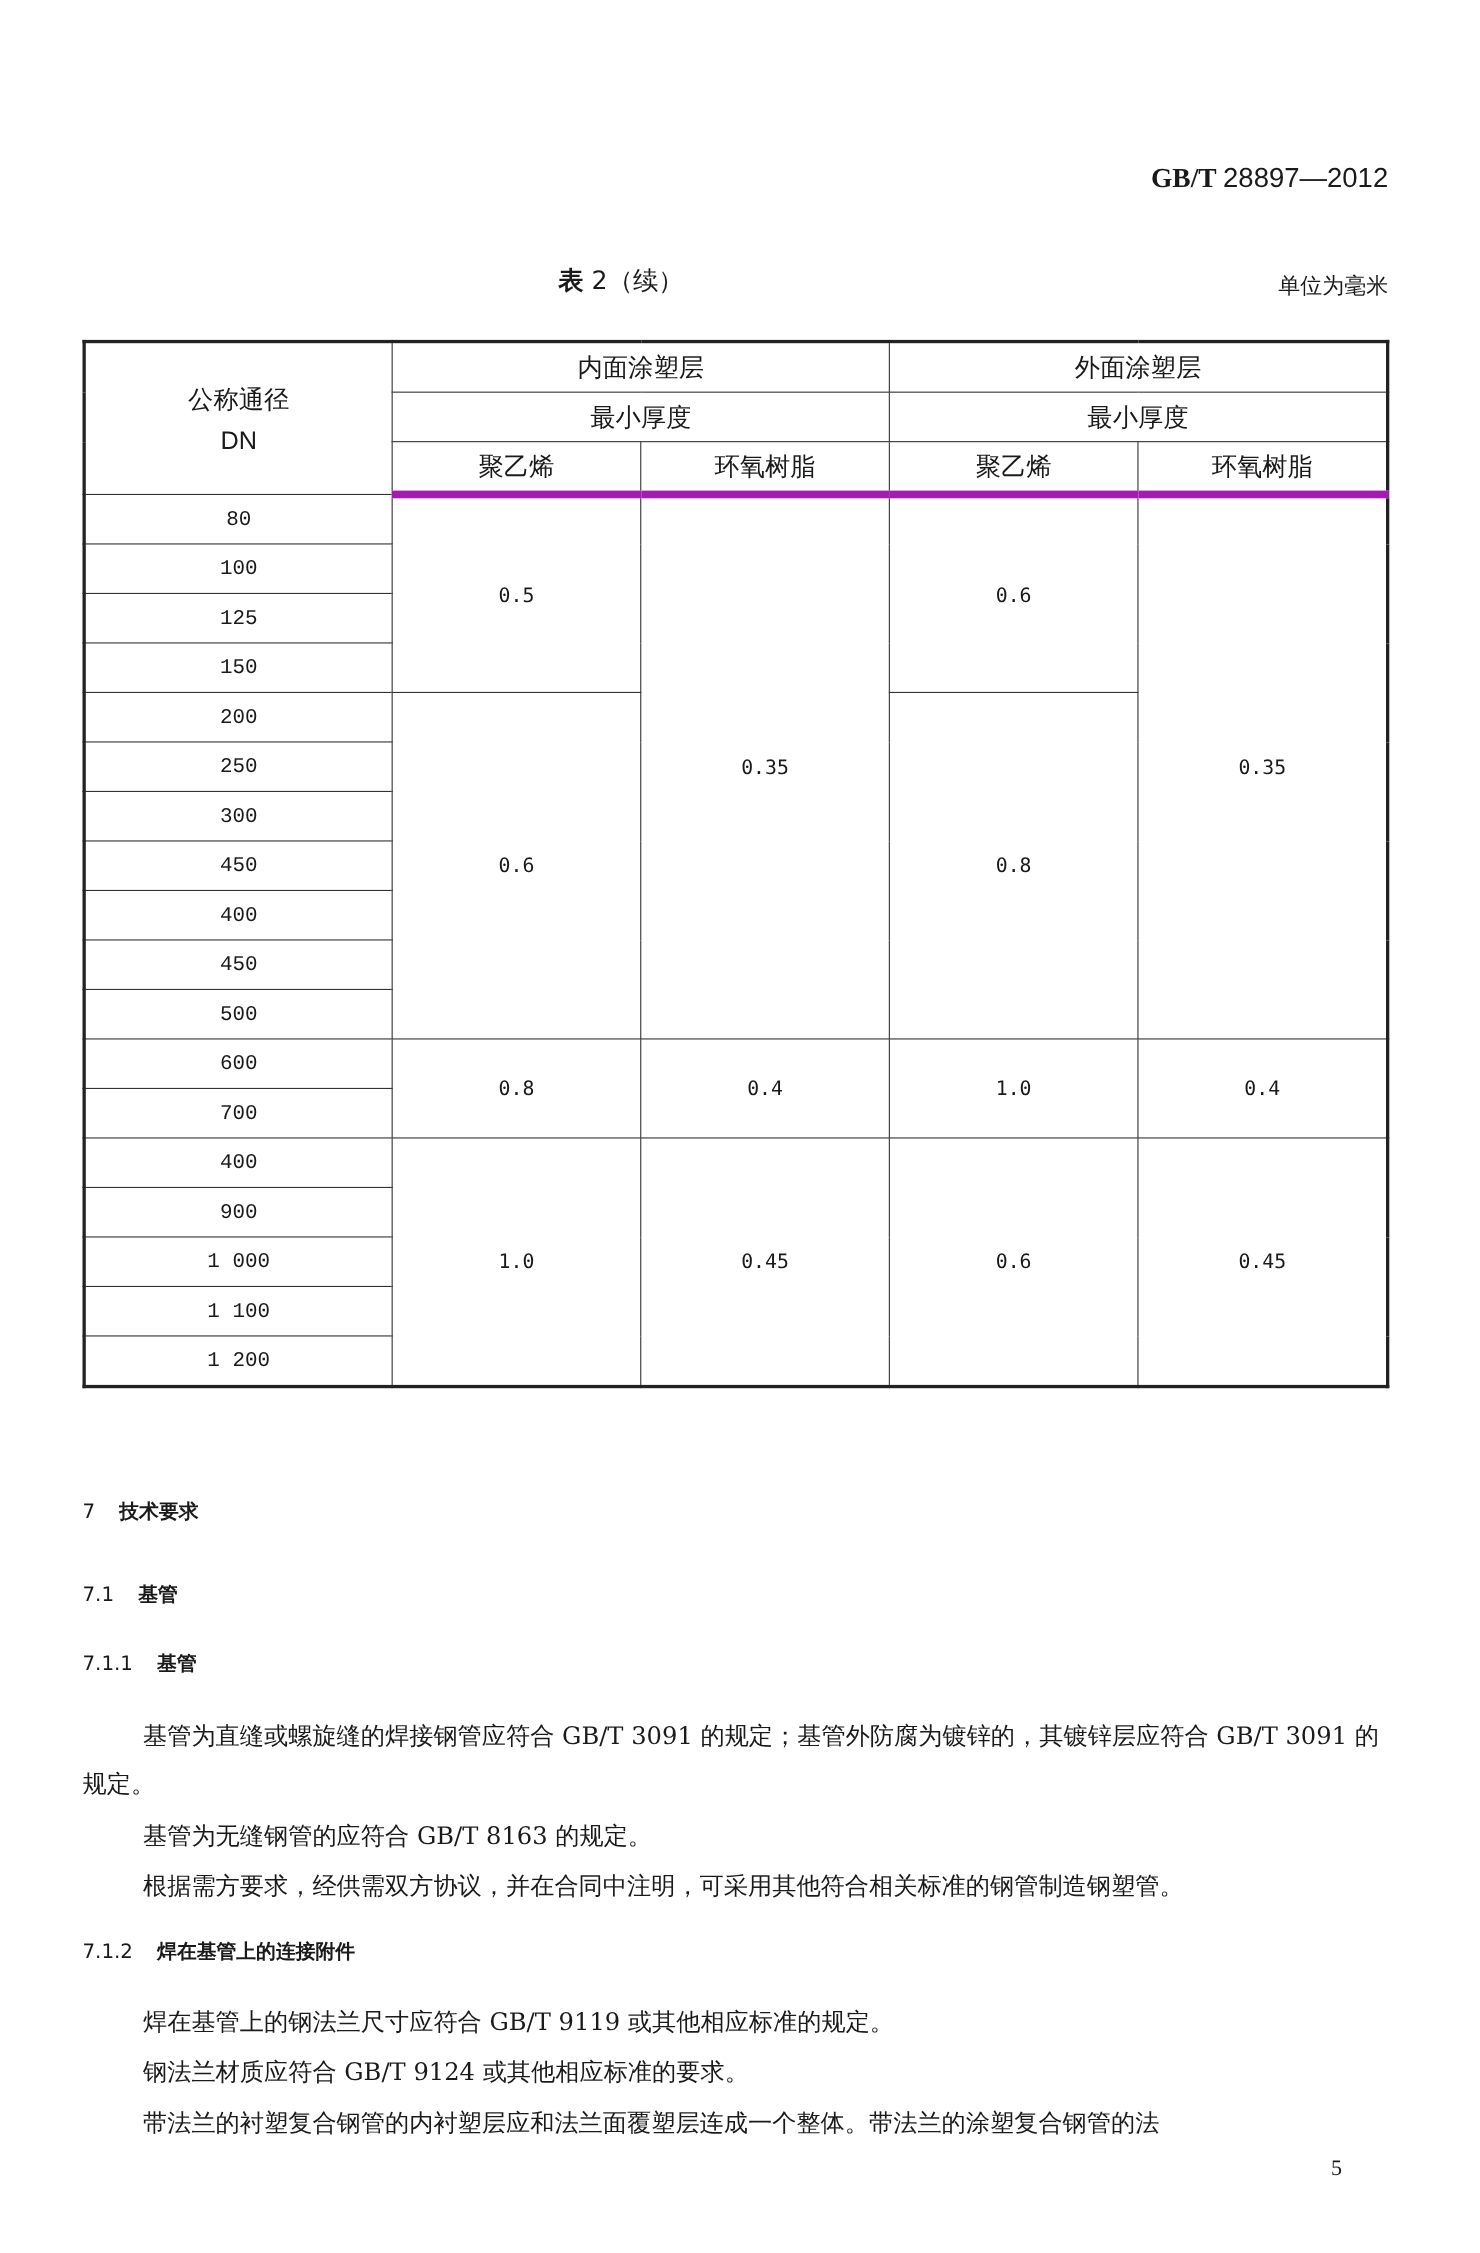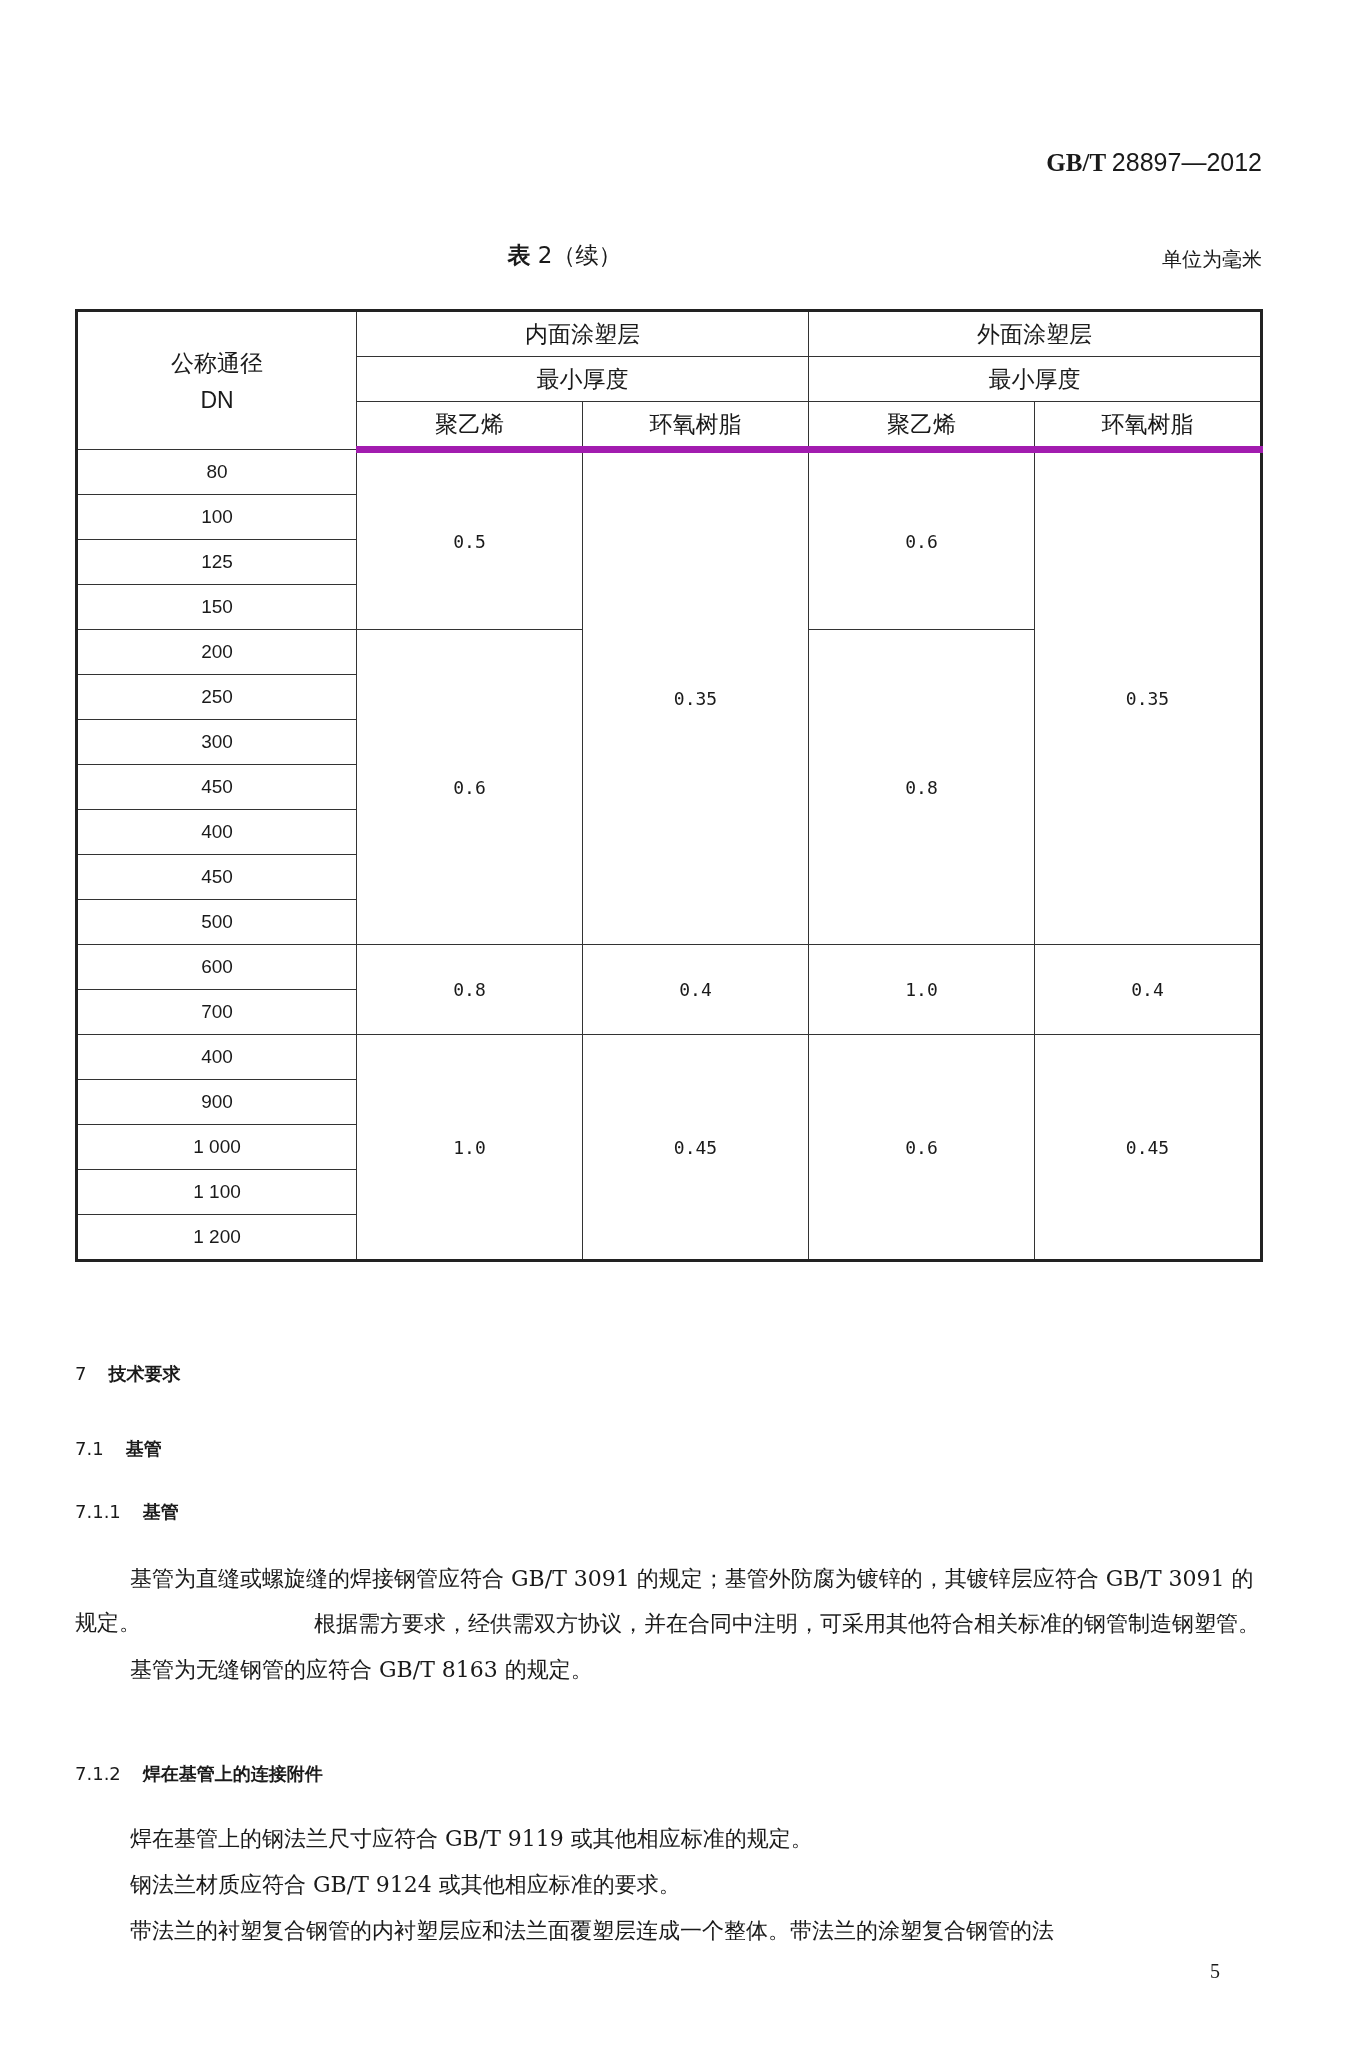--- a/index.html
+++ b/index.html
@@ -9,21 +9,21 @@
   .std-code { right: 83px; top: 148px; font-family: "Liberation Serif", serif; font-size: 25px; font-weight: bold; }
   .std-code .num { font-family: "Liberation Sans", sans-serif; font-weight: normal; }
   .table-title { left: 0; width: 1129px; top: 240px; text-align: center; font-family: "DejaVu Sans", sans-serif; font-size: 23px; }
   .table-title b { font-weight: bold; }
   .unit { right: 83px; top: 246px; font-size: 20px; }
   table.spec { position: absolute; left: 75px; top: 309px; width: 1185px; border-collapse: collapse;
                border: 3px solid #222; table-layout: fixed; }
   table.spec td { border: 1.5px solid #333; text-align: center; vertical-align: middle;
                   font-size: 23px; padding: 0; height: 44px; }
   table.spec tr.hdr-last td { border-bottom: 7px solid #a21caf; }
-  table.spec td.dn { font-family: Liberation Sans, sans-serif; font-size: 19px; }
+  table.spec td.dn { font-family: Liberation Mono, monospace; font-size: 19px; }
   table.spec td.val { font-family: "DejaVu Sans Mono", monospace; font-size: 18px; }
   .h1, .h2, .h3 { position: absolute; left: 75px; font-family: "DejaVu Sans", sans-serif; font-weight: bold; font-size: 18px; }
   .h1 .num, .h2 .num, .h3 .num { font-weight: normal; margin-right: 22px; }
   .para { position: absolute; left: 75px; width: 1185px; font-size: 22px; line-height: 44px; text-indent: 55px; }
   .pagenum { right: 125px; top: 1960px; font-family: "Liberation Serif", serif; font-size: 20px; }
 </style>
 </head>
 <body>
 
 <div class="abs std-code">
@@ -139,21 +139,21 @@
   <span class="num">7</span><span>技术要求</span>
 </div>
 <div class="h2" style="top:1437px;">
   <span class="num">7.1</span><span>基管</span>
 </div>
 <div class="h3" style="top:1500px;">
   <span class="num">7.1.1</span><span>基管</span>
 </div>
 <div class="para" style="top:1557px;">基管为直缝或螺旋缝的焊接钢管应符合 GB/T 3091 的规定；基管外防腐为镀锌的，其镀锌层应符合 GB/T 3091 的规定。</div>
 <div class="para" style="top:1648px;">基管为无缝钢管的应符合 GB/T 8163 的规定。</div>
-<div class="para" style="top:1602px;text-align:right;">根据需方要求，经供需双方协议，并在合同中注明，可采用其他符合相关标准的钢管制造钢塑管。</div>
+<div class="para" style="top:1694px;">根据需方要求，经供需双方协议，并在合同中注明，可采用其他符合相关标准的钢管制造钢塑管。</div>
 
 <div class="h3" style="top:1762px;">
   <span class="num">7.1.2</span><span>焊在基管上的连接附件</span>
 </div>
 <div class="para" style="top:1817px;">焊在基管上的钢法兰尺寸应符合 GB/T 9119 或其他相应标准的规定。</div>
 <div class="para" style="top:1863px;">钢法兰材质应符合 GB/T 9124 或其他相应标准的要求。</div>
 <div class="para" style="top:1909px;">带法兰的衬塑复合钢管的内衬塑层应和法兰面覆塑层连成一个整体。带法兰的涂塑复合钢管的法</div>
 
 <div class="abs pagenum">5</div>
 

